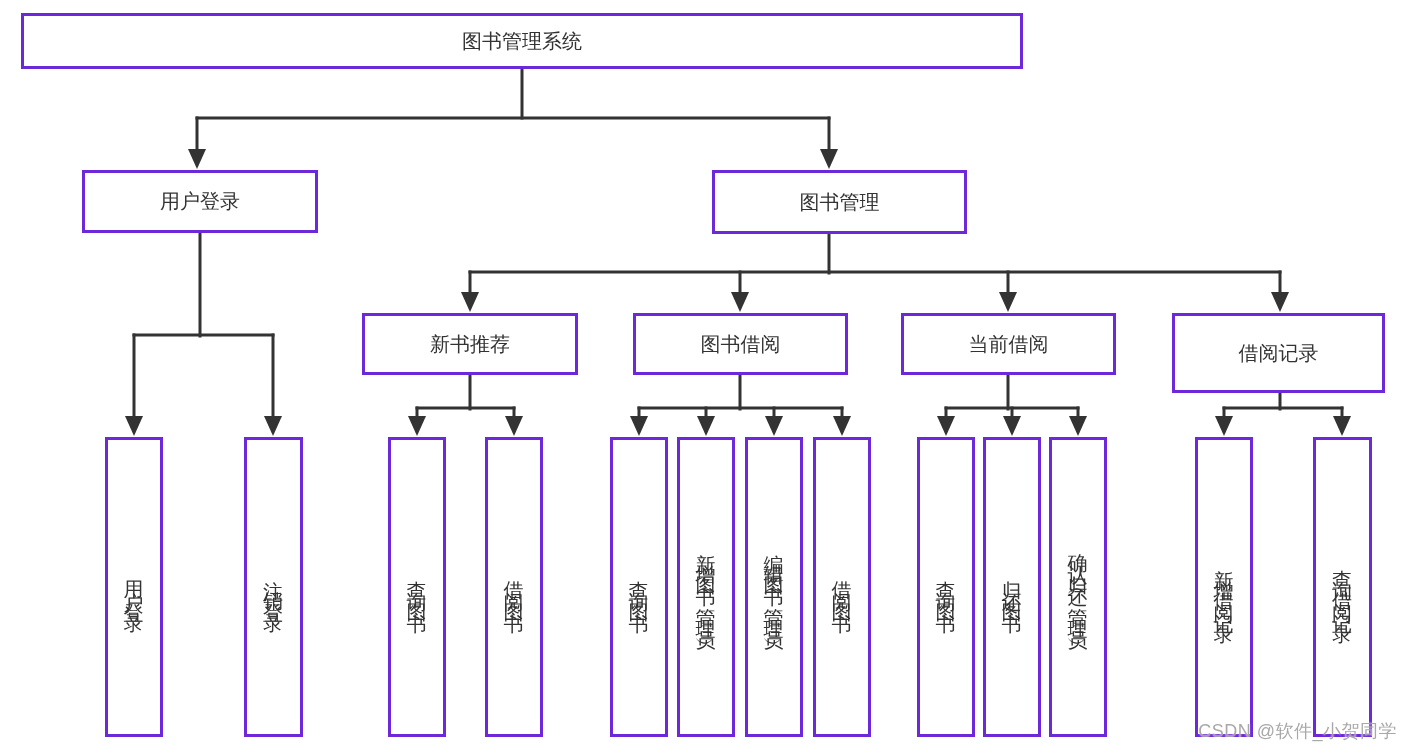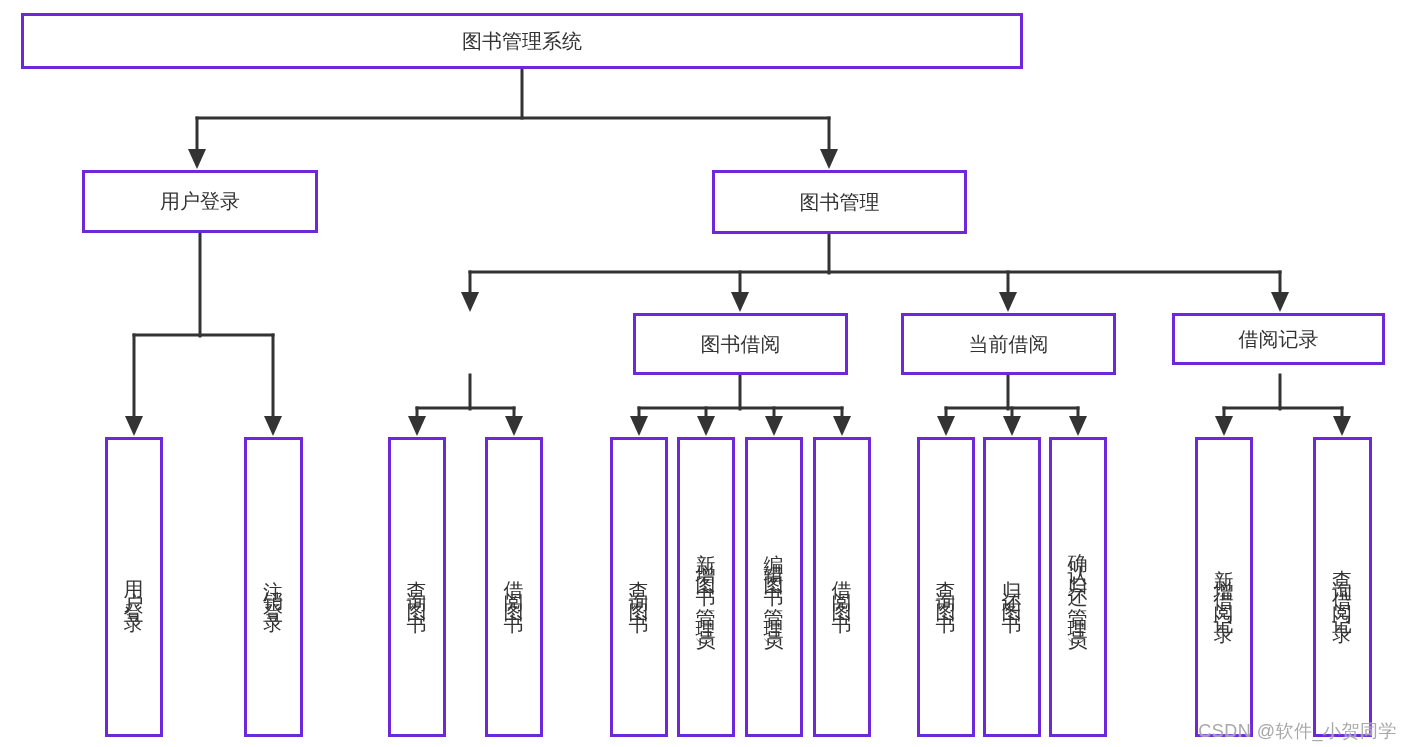--- a/index.html
+++ b/index.html
@@ -118,27 +118,30 @@
     <span class="lbl">图书管理系统</span>
   </div>
 
   <div class="node" style="left:82px; top:170px; width:236px; height:63px;">
     <span class="lbl">用户登录</span>
   </div>
   <div class="node" style="left:712px; top:170px; width:255px; height:64px;">
     <span class="lbl">图书管理</span>
   </div>
 
+  <div class="node" style="left:362px; top:313px; width:216px; height:62px;">
+    <span class="lbl">新书推荐</span>
+  </div>
   <div class="node" style="left:901px; top:313px; width:215px; height:62px;">
     <span class="lbl">当前借阅</span>
   </div>
   <div class="node" style="left:633px; top:313px; width:215px; height:62px;">
     <span class="lbl">图书借阅</span>
   </div>
-  <div class="node" style="left:1172px; top:313px; width:213px; height:52px;font-family:Liberation Serif, serif;">
+  <div class="node" style="left:1172px; top:313px; width:213px; height:80px;font-family:Liberation Serif, serif;">
     <span class="lbl">借阅记录</span>
   </div>
 
   <div class="node vnode" style="left:105px; top:437px; width:58px; height:300px;">
     <span class="lbl">用户登录</span>
   </div>
   <div class="node vnode" style="left:244px; top:437px; width:59px; height:300px;">
     <span class="lbl">注销登录</span>
   </div>
 

